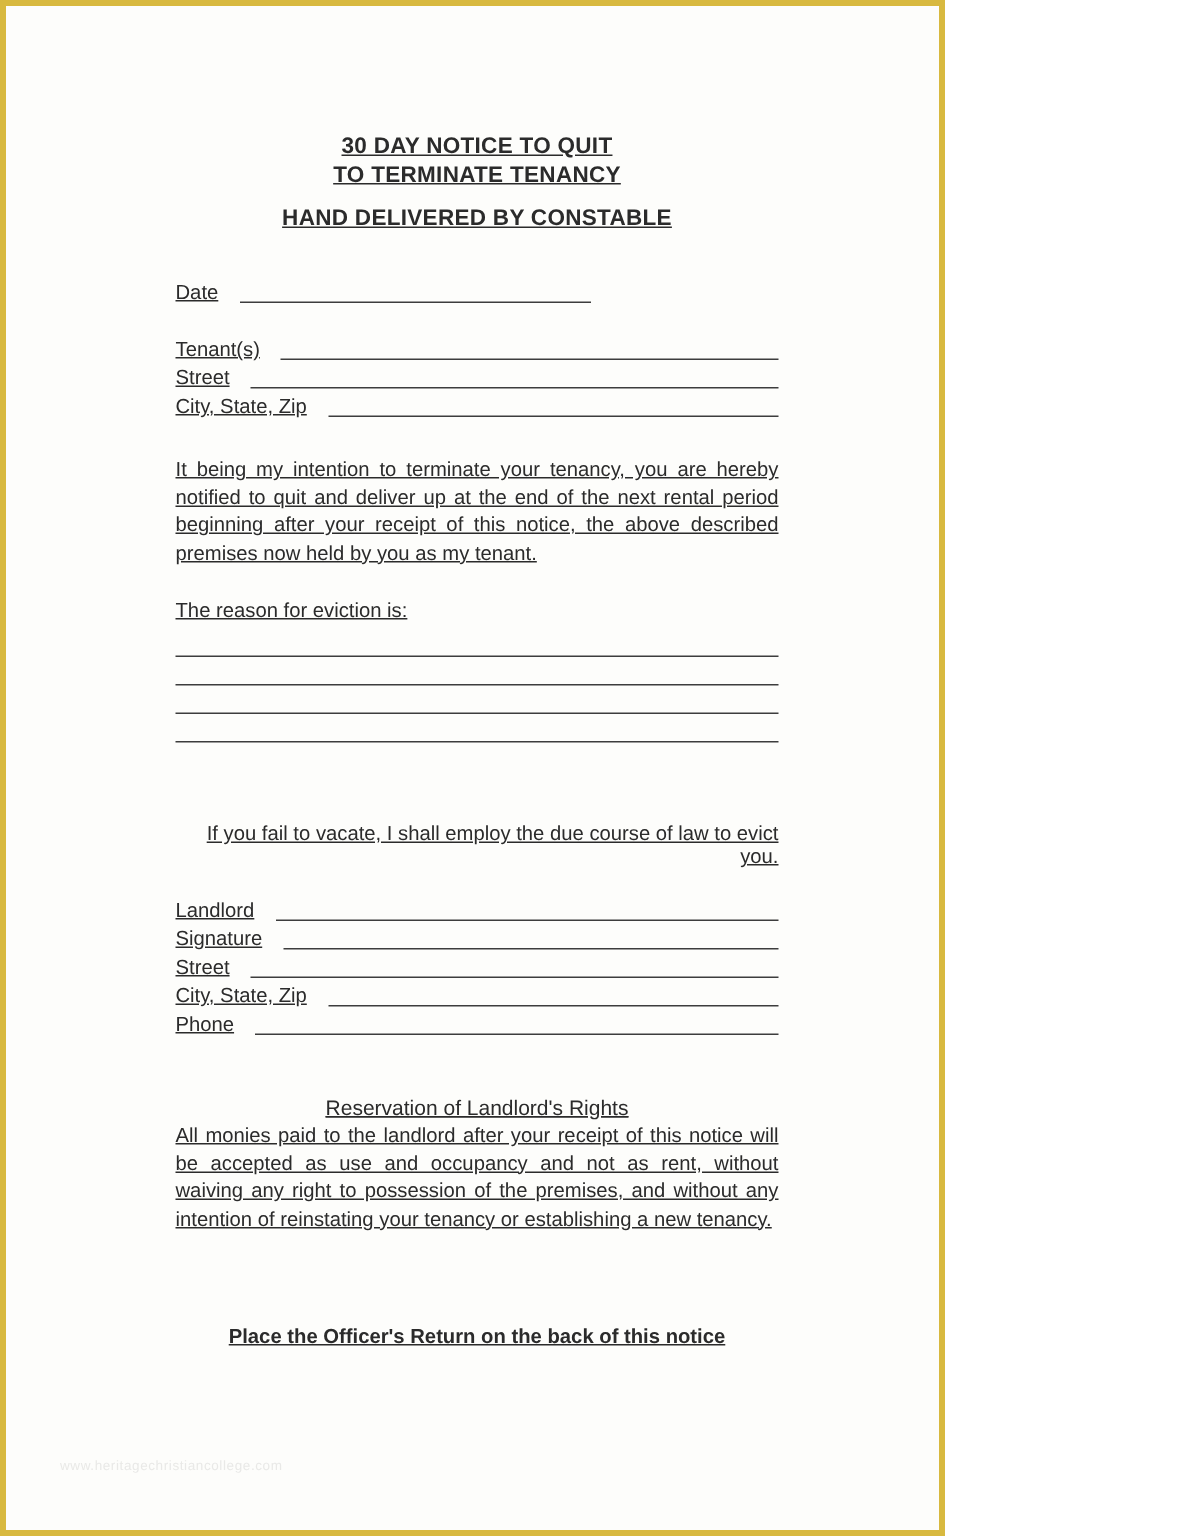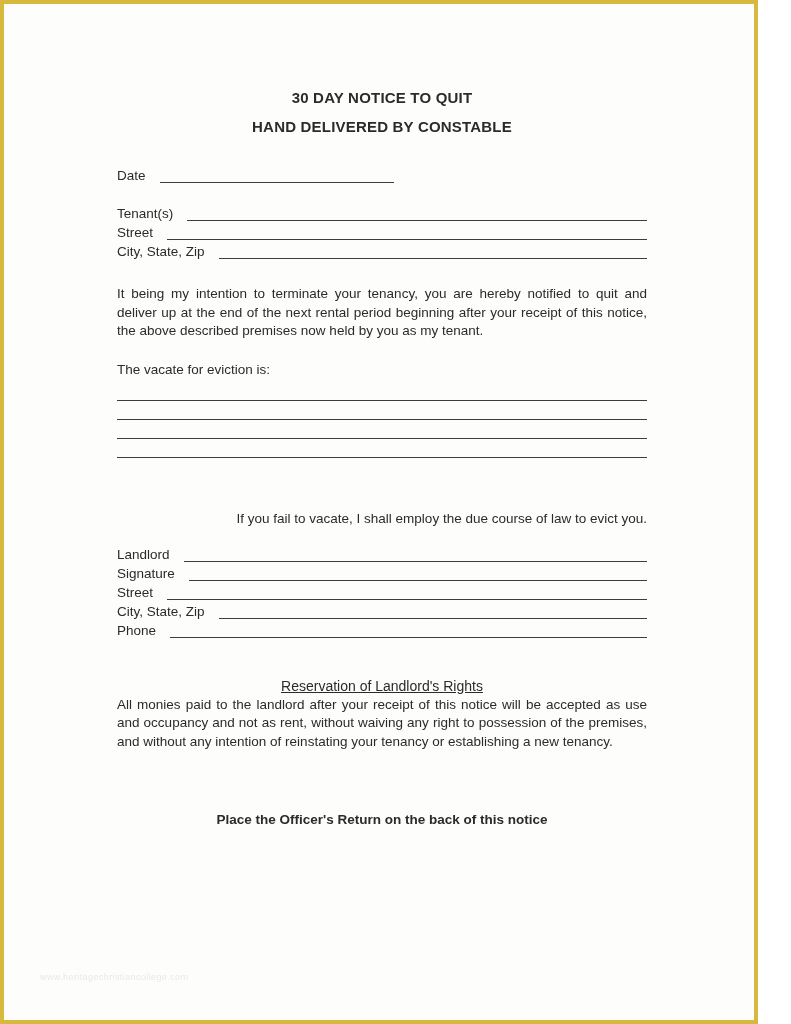--- a/index.html
+++ b/index.html
@@ -1,25 +1,26 @@
 <!DOCTYPE html>
 <html><head>
 <meta charset="utf-8">
 <style>
   * { box-sizing: border-box; }
   html, body { margin: 0; padding: 0; background: #fff; }
   .page {
-    width: 758px;
+    width: 630px;
     height: 1024px;
     border: 4px solid #d8b93f;
     background: #fdfdfb;
     position: relative;
     overflow: hidden;
     font-family: "Liberation Sans", sans-serif;
     color: #2b2b2b;
+    text-decoration: underline;
   }
   .content {
     padding: 84px 107px 0 113px;
   }
   .title-block { text-align: center; }
   .title-line {
     font-size: 15px;
     font-weight: bold;
     line-height: 19px;
     letter-spacing: 0.2px;
@@ -99,20 +100,21 @@
   }
 </style>
 </head>
 <body>
 
 <div class="page">
   <div class="content">
 
     <div class="title-block">
       <div class="title-line">30 DAY NOTICE TO QUIT</div>
+      <div class="title-line">TO TERMINATE TENANCY</div>
     </div>
     <div class="subtitle">HAND DELIVERED BY CONSTABLE</div>
 
     <div class="field-row date-row">
       <span class="field-label">Date</span>
       <span class="fill-line fixed"></span>
     </div>
 
     <div class="tenant-block">
       <div class="field-row">
@@ -124,21 +126,21 @@
         <span class="fill-line"></span>
       </div>
       <div class="field-row">
         <span class="field-label">City, State, Zip</span>
         <span class="fill-line"></span>
       </div>
     </div>
 
     <div class="para intent-para">It being my intention to terminate your tenancy, you are hereby notified to quit and deliver up at the end of the next rental period beginning after your receipt of this notice, the above described premises now held by you as my tenant.</div>
 
-    <div class="reason-label">The vacate for eviction is:</div>
+    <div class="reason-label">The reason for eviction is:</div>
     <div class="reason-lines">
       <div class="blank-line"></div>
       <div class="blank-line"></div>
       <div class="blank-line"></div>
       <div class="blank-line"></div>
     </div>
 
     <div class="vacate-line">If you fail to vacate, I shall employ the due course of law to evict you.</div>
 
     <div class="signature-block">

